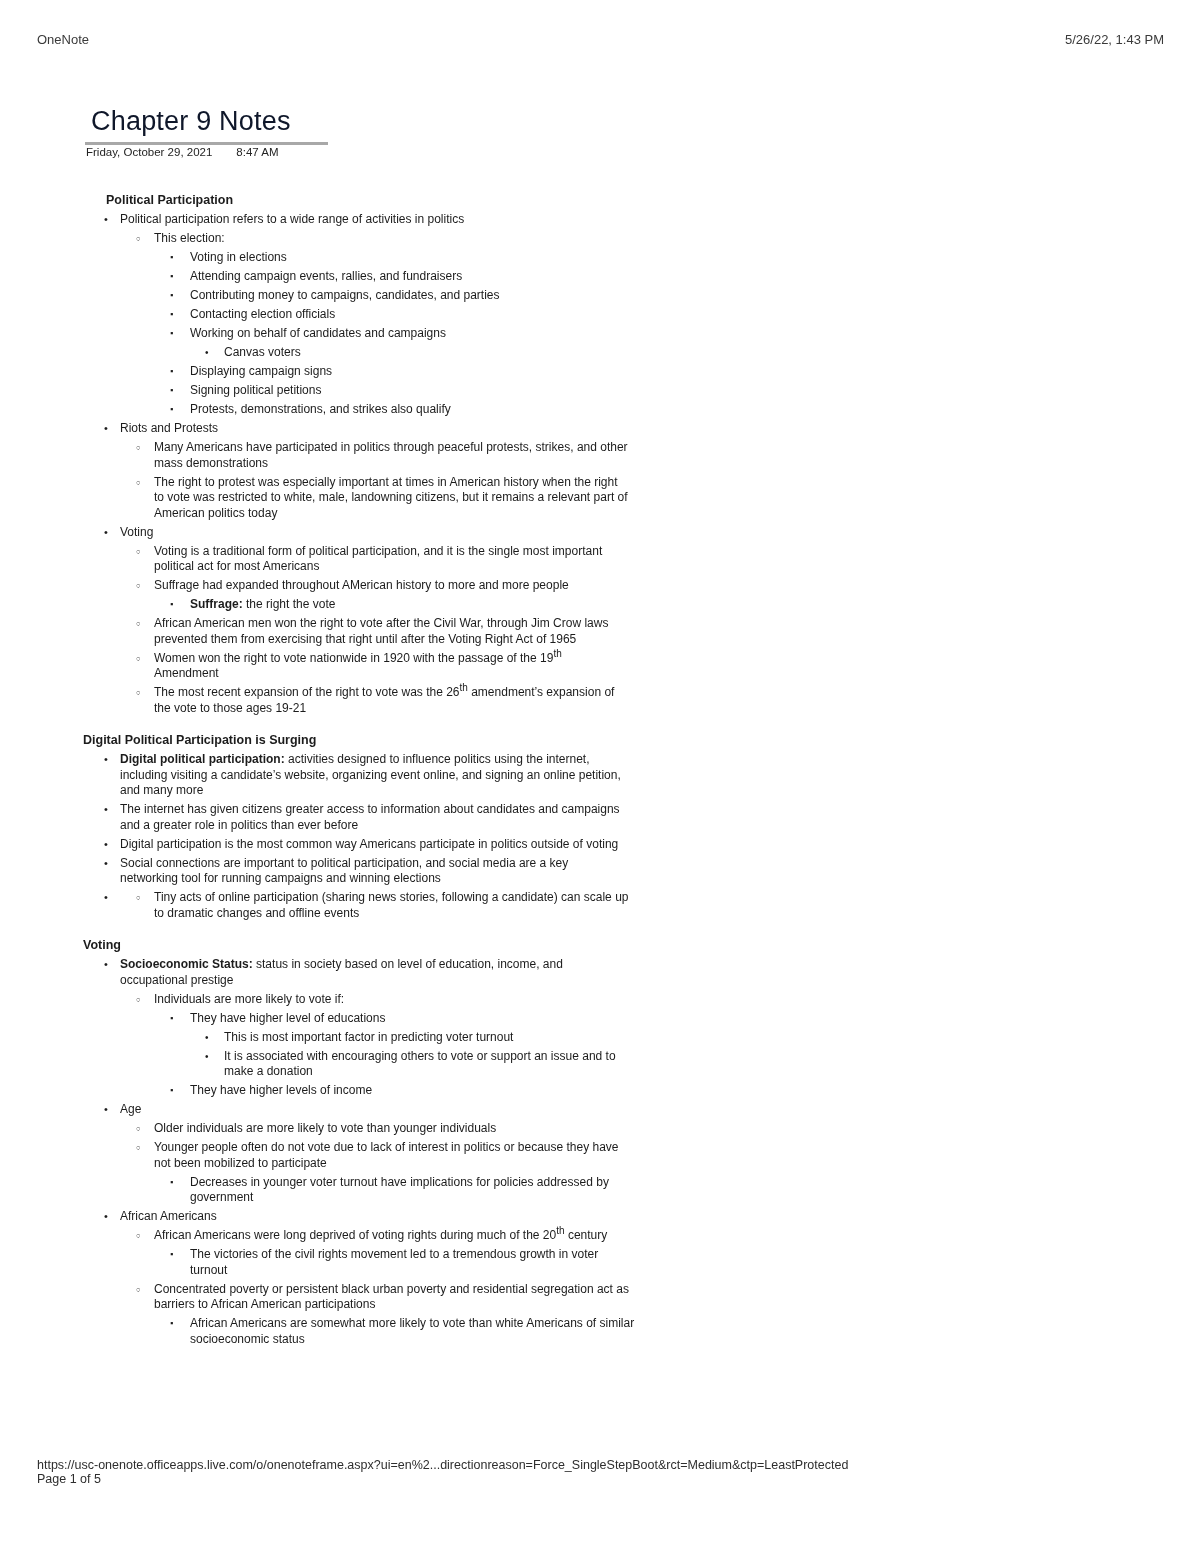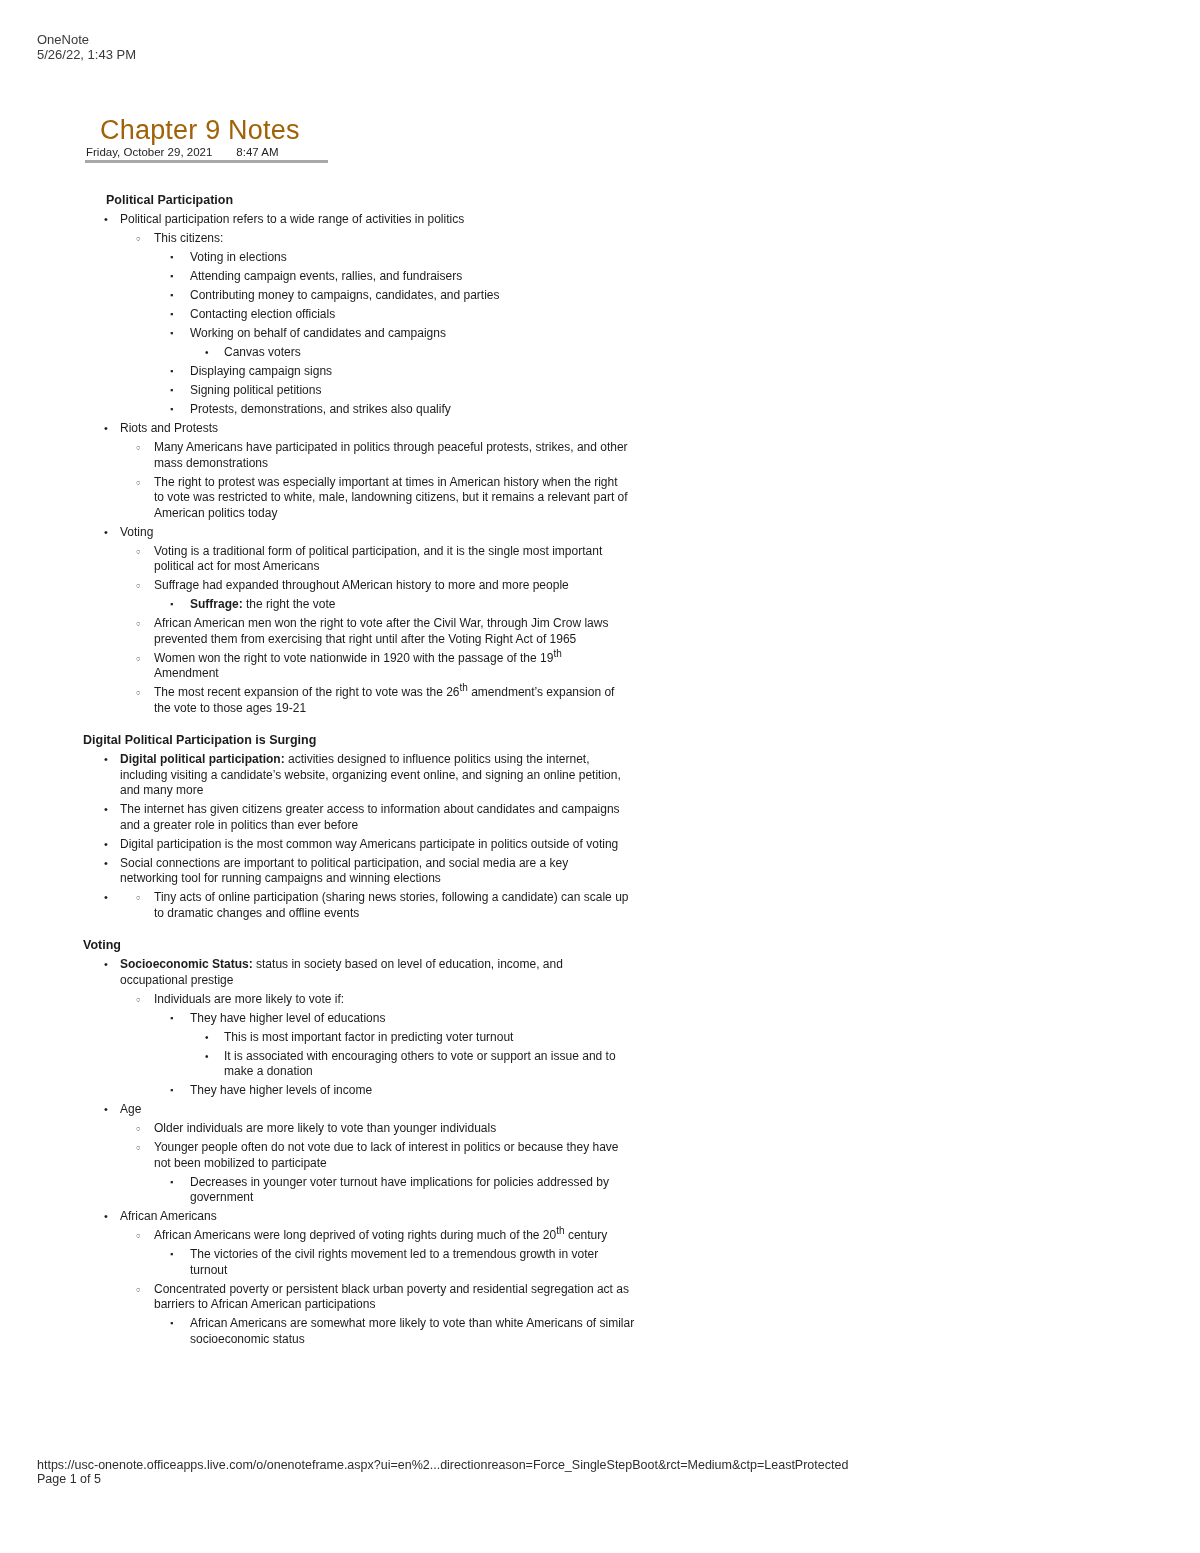--- a/index.html
+++ b/index.html
@@ -5,26 +5,26 @@
   html, body { margin: 0; padding: 0; }
   body {
     width: 1200px; height: 1553px; position: relative; overflow: hidden;
     background: #ffffff; color: #1c1c1c;
     font-family: "Liberation Sans", sans-serif;
   }
   
   .print-header {
     position: absolute; top: 32px; left: 37px; right: 36px;
     display: flex; justify-content: space-between;
-    font-size: 13px; color: #3a3a3a; flex-direction: column;
+    font-size: 13px; color: #3a3a3a;
   }
   
   .title-wrap { position: absolute; left: 85px; top: 100px; }
   .note-title {
-    margin: 15px; font-size: 27px; font-weight: 400; color: #a16207;
+    margin: 6px; font-size: 27px; font-weight: 400; color: #0f172a;
     letter-spacing: 0.2px; line-height: 30px;
   }
   .title-underline { margin-top: 3px; width: 243px; height: 3px; background: #a8a8a8; }
   .meta { position: absolute; left: 86px; top: 146px; font-size: 11.5px; color: #242424; }
   .meta .time { margin-left: 24px; margin-top: 28px; }
   
   .note-body {
     position: absolute; left: 83px; top: 193px; width: 690px;
     font-size: 12px; line-height: 15.5px;
   }
@@ -64,21 +64,21 @@
 </div>
 
 <div class="meta">
   <span>Friday, October 29, 2021</span><span class="time">8:47 AM</span>
 </div>
 
 <div class="note-body">
     <section>
       <h2 class="section-heading">Political Participation</h2>
       <div class="item lvl1"><span class="bullet">•</span><span class="txt"><span>Political participation refers to a wide range of activities in politics</span></span></div>
-      <div class="item lvl2"><span class="bullet">○</span><span class="txt"><span>This citizens:</span></span></div>
+      <div class="item lvl2"><span class="bullet">○</span><span class="txt"><span>This election:</span></span></div>
       <div class="item lvl3"><span class="bullet">▪</span><span class="txt"><span>Voting in elections</span></span></div>
       <div class="item lvl3"><span class="bullet">▪</span><span class="txt"><span>Attending campaign events, rallies, and fundraisers</span></span></div>
       <div class="item lvl3"><span class="bullet">▪</span><span class="txt"><span>Contributing money to campaigns, candidates, and parties</span></span></div>
       <div class="item lvl3"><span class="bullet">▪</span><span class="txt"><span>Contacting election officials</span></span></div>
       <div class="item lvl3"><span class="bullet">▪</span><span class="txt"><span>Working on behalf of candidates and campaigns</span></span></div>
       <div class="item lvl4"><span class="bullet">•</span><span class="txt"><span>Canvas voters</span></span></div>
       <div class="item lvl3"><span class="bullet">▪</span><span class="txt"><span>Displaying campaign signs</span></span></div>
       <div class="item lvl3"><span class="bullet">▪</span><span class="txt"><span>Signing political petitions</span></span></div>
       <div class="item lvl3"><span class="bullet">▪</span><span class="txt"><span>Protests, demonstrations, and strikes also qualify</span></span></div>
       <div class="item lvl1"><span class="bullet">•</span><span class="txt"><span>Riots and Protests</span></span></div>

